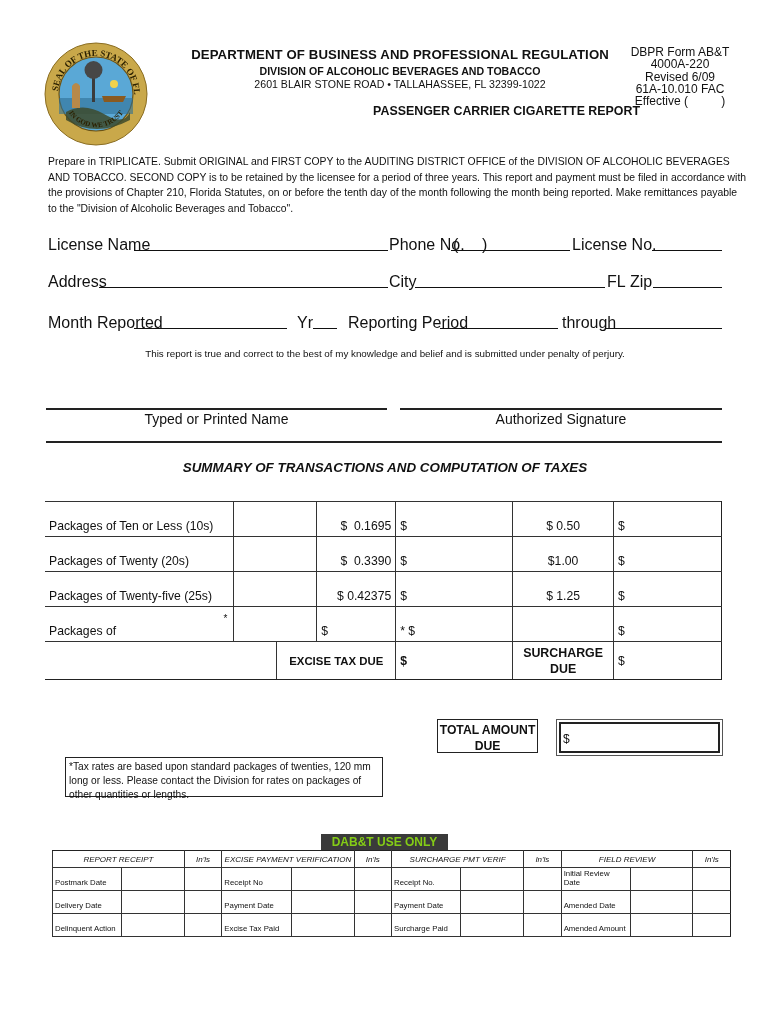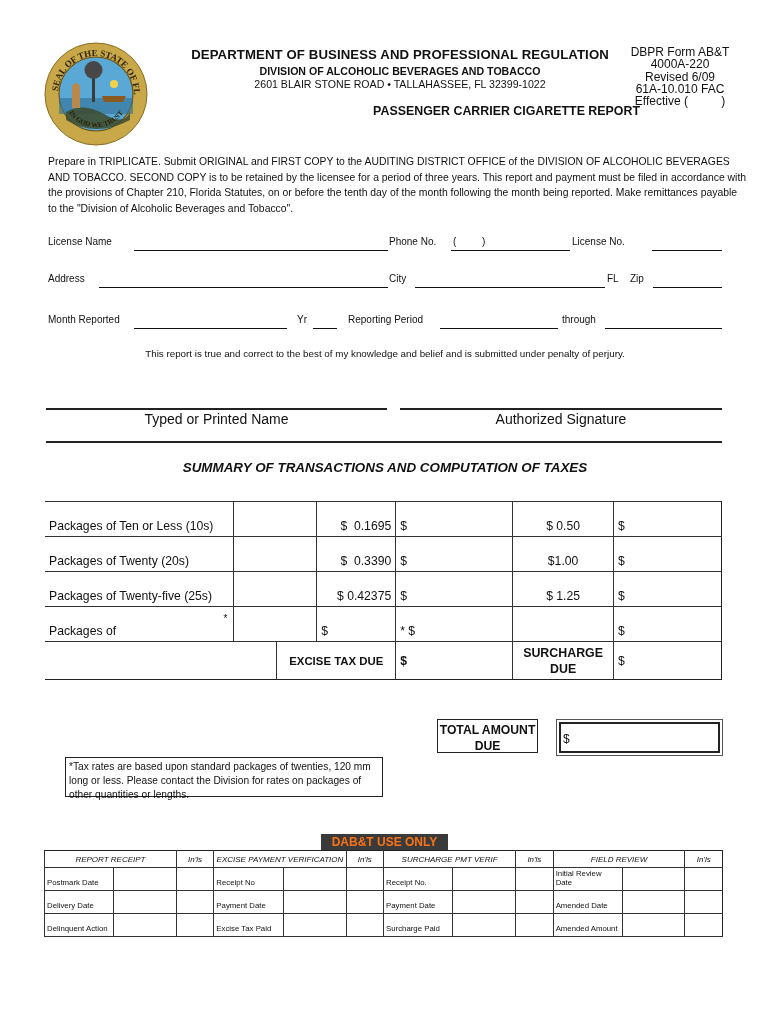--- a/index.html
+++ b/index.html
@@ -11,21 +11,21 @@
   .seal { left: 44px; top: 42px; width: 104px; height: 104px; }
   .hdr-dept { left: 160px; top: 47px; width: 480px; text-align: center; font-weight: bold; font-size: 13.2px; letter-spacing: 0.1px; }
   .hdr-div { left: 160px; top: 65px; width: 480px; text-align: center; font-size: 10.6px; font-weight: bold; }
   .hdr-addr { left: 160px; top: 78px; width: 480px; text-align: center; font-size: 10.6px; }
   .hdr-title { left: 160px; top: 104px; width: 480px; text-align: right; font-weight: bold; font-size: 12.4px; }
   .formid { left: 625px; top: 46px; width: 110px; text-align: center; font-size: 12px; line-height: 12.3px; }
 
   .instr { left: 48px; top: 154px; width: 700px; font-size: 10.4px; line-height: 15.5px; }
 
   
-  .lbl { font-size: 10px; white-space: nowrap; }
+  .lbl { font-size: 16px; white-space: nowrap; }
   .uline { border-bottom: 1px solid #111; height: 1px; }
 
   .perjury { left: 48px; top: 348px; width: 674px; text-align: center; font-size: 9.8px; }
   .sigline { height: 2px; background: #222; }
   .siglbl { font-size: 14px; text-align: center; }
 
   .summary-title { left: 48px; top: 460px; width: 674px; text-align: center; font-weight: bold; font-style: italic; font-size: 13.4px; }
 
   
   table.tx { position: absolute; left: 45px; top: 501px; width: 677px; border-collapse: collapse; font-size: 12.2px; }
@@ -39,23 +39,23 @@
   table.tx td.c { text-align: center; }
   table.tx tr.due td { height: 38px; font-weight: bold; vertical-align: middle; border-bottom: 1.5px solid #222; }
   table.tx tr.due td.blank { border-left: none; border-bottom: 1.5px solid #222; }
 
   .total-lbl { left: 437px; top: 719px; width: 101px; height: 34px; border: 1.5px solid #222; text-align: center; font-weight: bold; font-size: 12.2px; line-height: 16px; padding-top: 2px; }
   .total-box { left: 556px; top: 719px; width: 167px; height: 37px; border: 1px solid #555; padding: 2px; }
   .total-inner { width: 100%; height: 100%; border: 2px solid #222; font-size: 12px; padding: 8px 0 0 2px; }
 
   .note { left: 65px; top: 757px; width: 318px; height: 40px; border: 1px solid #222; font-size: 10.2px; line-height: 14px; padding: 2px 3px; }
 
-  .dab-banner { left: 321px; top: 834px; width: 127px; height: 16px; background: #3a3a3a; color: #f97316; font-weight: bold; font-size: 12px; text-align: center; line-height: 16px; }
-
-  table.dab { position: absolute; left: 44px; top: 850px; width: 679px; border-collapse: collapse; font-size: 7.8px; border-radius: 23px; }
+  .dab-banner { left: 321px; top: 834px; width: 127px; height: 16px; background: #3a3a3a; color: #84cc16; font-weight: bold; font-size: 12px; text-align: center; line-height: 16px; }
+
+  table.dab { position: absolute; left: 52px; top: 850px; width: 679px; border-collapse: collapse; font-size: 7.8px; border-radius: 23px; }
   table.dab td { border: 1px solid #333; padding: 0 2px; height: 23px; vertical-align: bottom; padding-bottom: 3px; }
   table.dab tr.dh td { height: 17px; font-style: italic; font-size: 8px; vertical-align: middle; padding-bottom: 0; border-top: 1.5px solid #222; }
   table.dab td.thick { border-left: 1.5px solid #222; }
   table.dab td.edge { border-right: 1.5px solid #222; }
 </style>
 </head>
 <body>
 
 <div class="abs seal">
   <svg width="104" height="104" viewBox="0 0 104 104">

